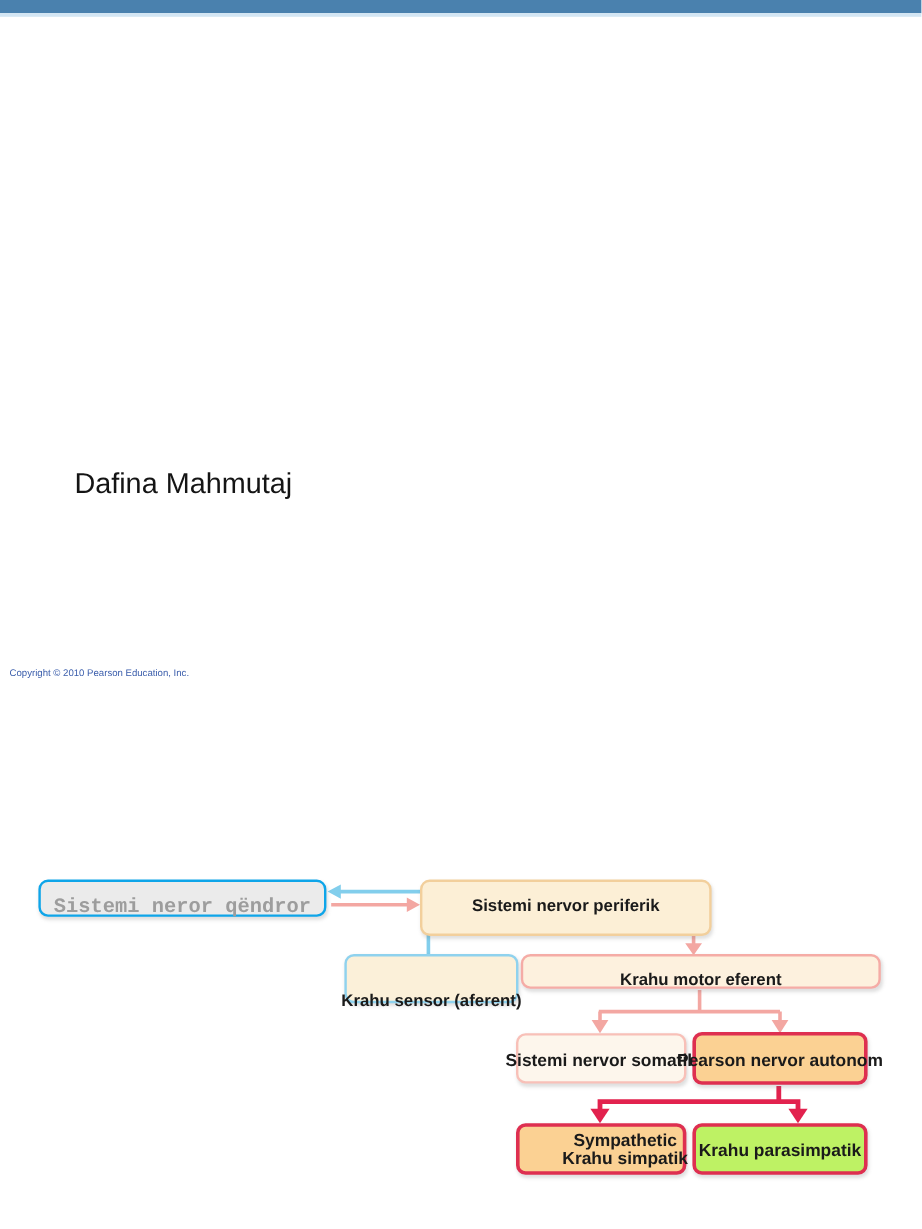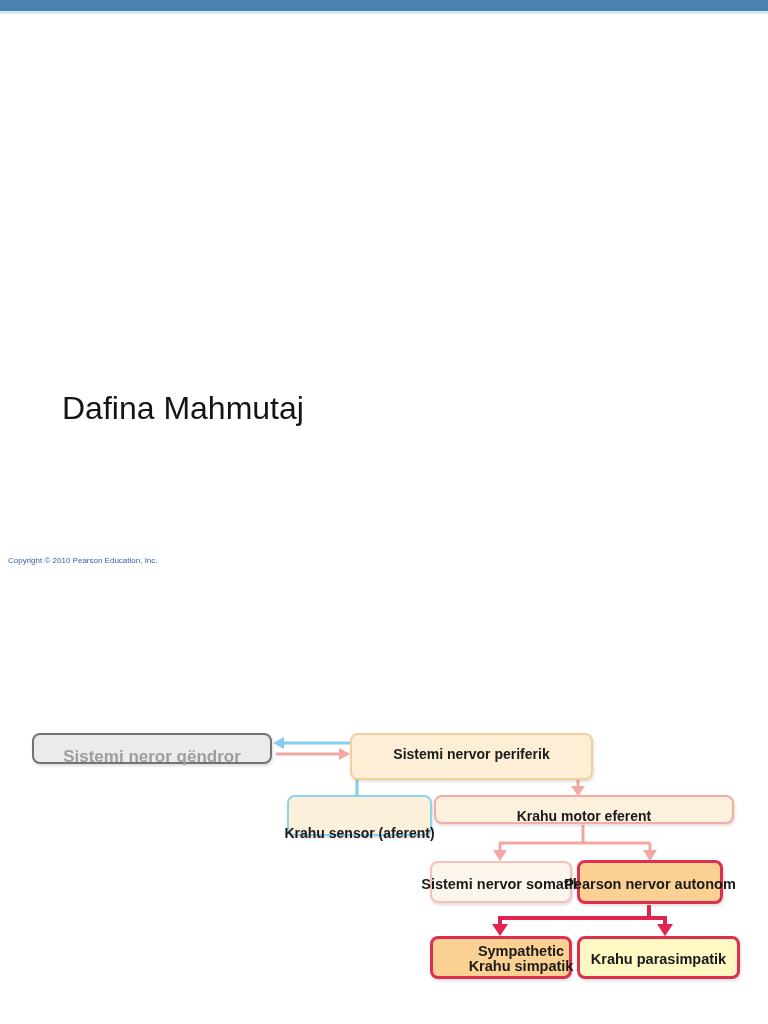--- a/index.html
+++ b/index.html
@@ -11,51 +11,51 @@
   .top-bar{position:absolute;left:0;top:0;width:768px;height:11px;background:#4a81ae;}
   .top-bar-underline{position:absolute;left:0;top:11px;width:768px;height:3px;background:#d3e6f4;}
 
   
   .slide-title{
     position:absolute;left:61px;top:227px;width:660px;
     font-size:64px;line-height:77px;font-weight:bold;color:#1a4880;
     letter-spacing:-1px;
   }
   .slide-subtitle{
-    position:absolute;left:62px;top:390px;font-size:32px;color:#141414;
+    position:absolute;left:62px;top:390px;font-size:24px;color:#141414;
   }
   .copyright{
     position:absolute;left:8px;top:556px;font-size:8px;color:#3a5dab;
   }
 
   
   .node{
     position:absolute;border-radius:8px;box-sizing:border-box;
     box-shadow:1px 2px 3px rgba(110,110,110,0.22);
   }
   .node-label{
     position:absolute;left:50%;transform:translateX(-50%);
     white-space:nowrap;font-weight:bold;color:#1a1a1a;
     font-size:14px;line-height:16px;text-align:center;
   }
-  .cns{left:32px;top:733px;width:240px;height:31px;background:#ebebeb;border:2px solid #737373;}
+  .cns{left:32px;top:733px;width:240px;height:31px;background:#ebebeb;border:2px solid #0ea5e9;font-family:Liberation Mono, monospace;}
   .cns .node-label{top:13px;font-size:17px;line-height:18px;color:#9d9d9d;}
   .pns{left:350px;top:733px;width:243px;height:47px;background:#fcefd6;border:2px solid #f2cf9c;}
   .pns .node-label{top:11px;}
   .sensor{left:287px;top:795px;width:145px;height:41px;background:#fbf0d9;border:2px solid #8fd2ee;}
   .sensor .node-label{top:8px;margin-top:20px;}
   .motor{left:434px;top:795px;width:300px;height:29px;background:#fdf1de;border:2px solid #f5aca6;}
   .motor .node-label{top:11px;}
   .somatic{left:430px;top:861px;width:142px;height:42px;background:#fdf6ec;border:2px solid #f8c0b8;}
   .somatic .node-label{top:13px;font-size:14.5px;}
   .autonomic{left:577px;top:860px;width:146px;height:44px;background:#fbd193;border:3px solid #de2f50;}
   .autonomic .node-label{top:13px;font-size:14.5px;}
   .sympathetic{left:430px;top:936px;width:142px;height:43px;background:#fbd193;border:3px solid #de2f50;}
   .sympathetic .node-label{top:5px;font-size:14.5px;line-height:15px;margin-left:20px;}
-  .parasympathetic{left:577px;top:936px;width:163px;height:43px;background:#fef9c3;border:3px solid #de2f50;}
+  .parasympathetic{left:577px;top:936px;width:146px;height:43px;background:#bef264;border:3px solid #de2f50;}
   .parasympathetic .node-label{top:12px;font-size:14.5px;}
 
   .connectors{position:absolute;left:0;top:0;pointer-events:none;}
   .stroke-blue{stroke:#82ceec;fill:none;}
   .fill-blue{fill:#82ceec;}
   .stroke-salmon{stroke:#f3a7a2;fill:none;}
   .fill-salmon{fill:#f3a7a2;}
   .stroke-crimson{stroke:#e2224e;fill:none;}
   .fill-crimson{fill:#e2224e;}
 </style>

